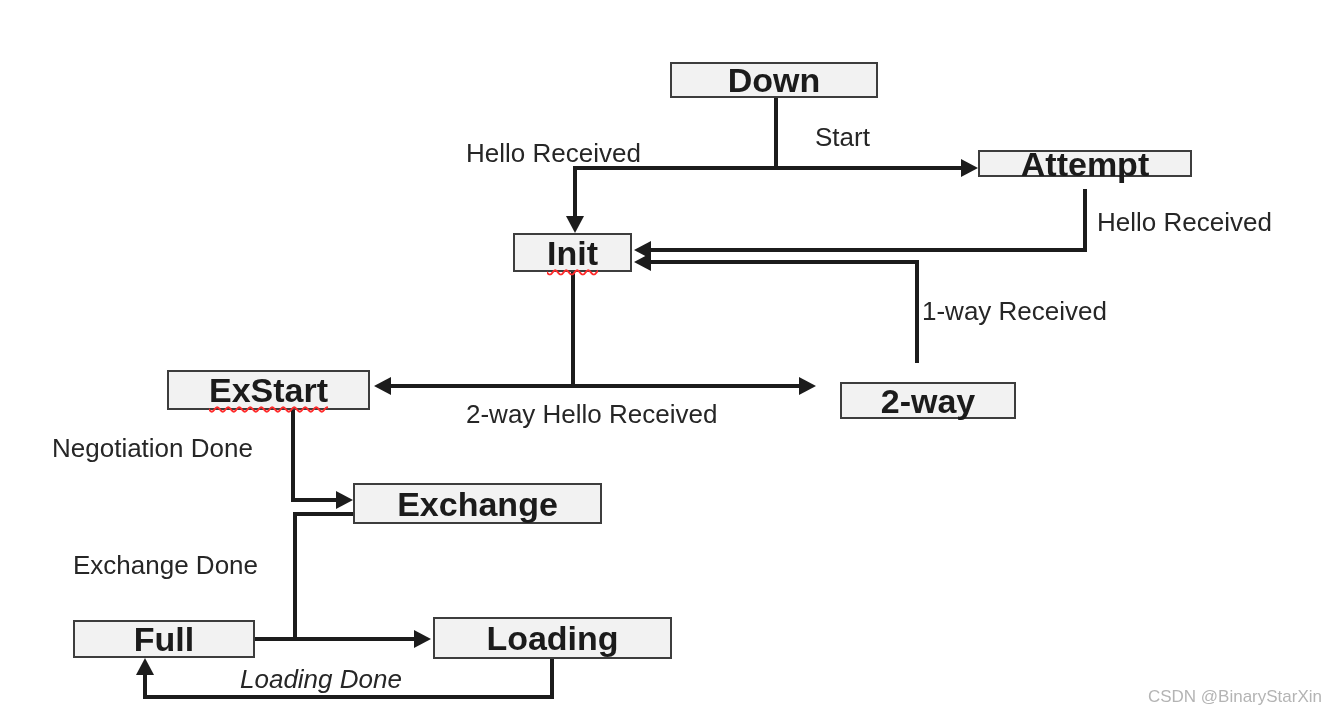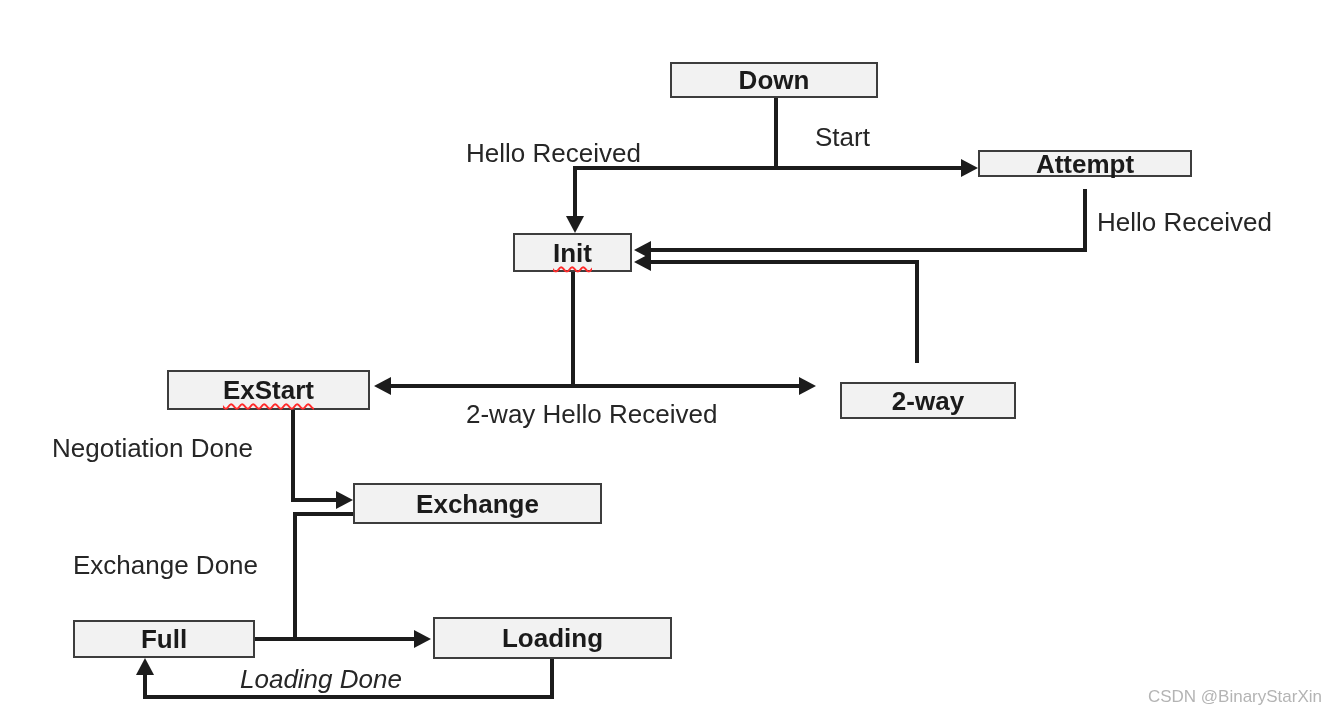--- a/index.html
+++ b/index.html
@@ -10,21 +10,21 @@
     --squiggle:#ff2a2a;
     --watermark:#b4b4b4;
   }
   *{margin:0;padding:0;box-sizing:border-box;}
   body{background:#fff;font-family:"Liberation Sans", sans-serif;}
   #canvas{position:relative;width:1330px;height:717px;background:#ffffff;overflow:hidden;}
 
   
   .node{position:absolute;background:var(--node-fill);border:2px solid var(--node-border);
         display:flex;align-items:center;justify-content:center;}
-  .node-label{font-weight:bold;font-size:26px;color:#1b1b1b;line-height:1;}
+  .node-label{font-weight:bold;font-size:34px;color:#1b1b1b;line-height:1;}
   .misspelled{text-decoration:underline;text-decoration-style:wavy;
         text-decoration-color:var(--squiggle);text-decoration-thickness:2px;text-underline-offset:4px;}
 
   #n-down    {left:670px;top:62px; width:208px;height:36px;}
   #n-attempt {left:978px;top:150px;width:214px;height:27px;}
   #n-init    {left:513px;top:233px;width:119px;height:39px;}
   #n-two-way {left:820px;top:382px;width:176px;height:37px;margin-left:20px;}
   #n-exstart {left:167px;top:370px;width:203px;height:40px;}
   #n-exchange{left:353px;top:483px;width:249px;height:41px;}
   #n-full    {left:73px; top:620px;width:182px;height:38px;}
@@ -135,19 +135,20 @@
   <div class="node" id="n-full">
     <span class="node-label">Full</span>
   </div>
   <div class="node" id="n-loading">
     <span class="node-label">Loading</span>
   </div>
 
   <div class="edge-label" id="el-start">Start</div>
   <div class="edge-label" id="el-hello-left">Hello Received</div>
   <div class="edge-label" id="el-hello-right">Hello Received</div>
+  <div class="edge-label" id="el-one-way">1-way Received</div>
   <div class="edge-label" id="el-two-way-hello">2-way Hello Received</div>
   <div class="edge-label" id="el-exchange-done">Exchange Done</div>
   <div class="edge-label" id="el-negotiation">Negotiation Done</div>
   <div class="edge-label" id="el-loading-done">Loading Done</div>
 
   <div id="watermark">CSDN @BinaryStarXin</div>
 </div>
 
 </body></html>

